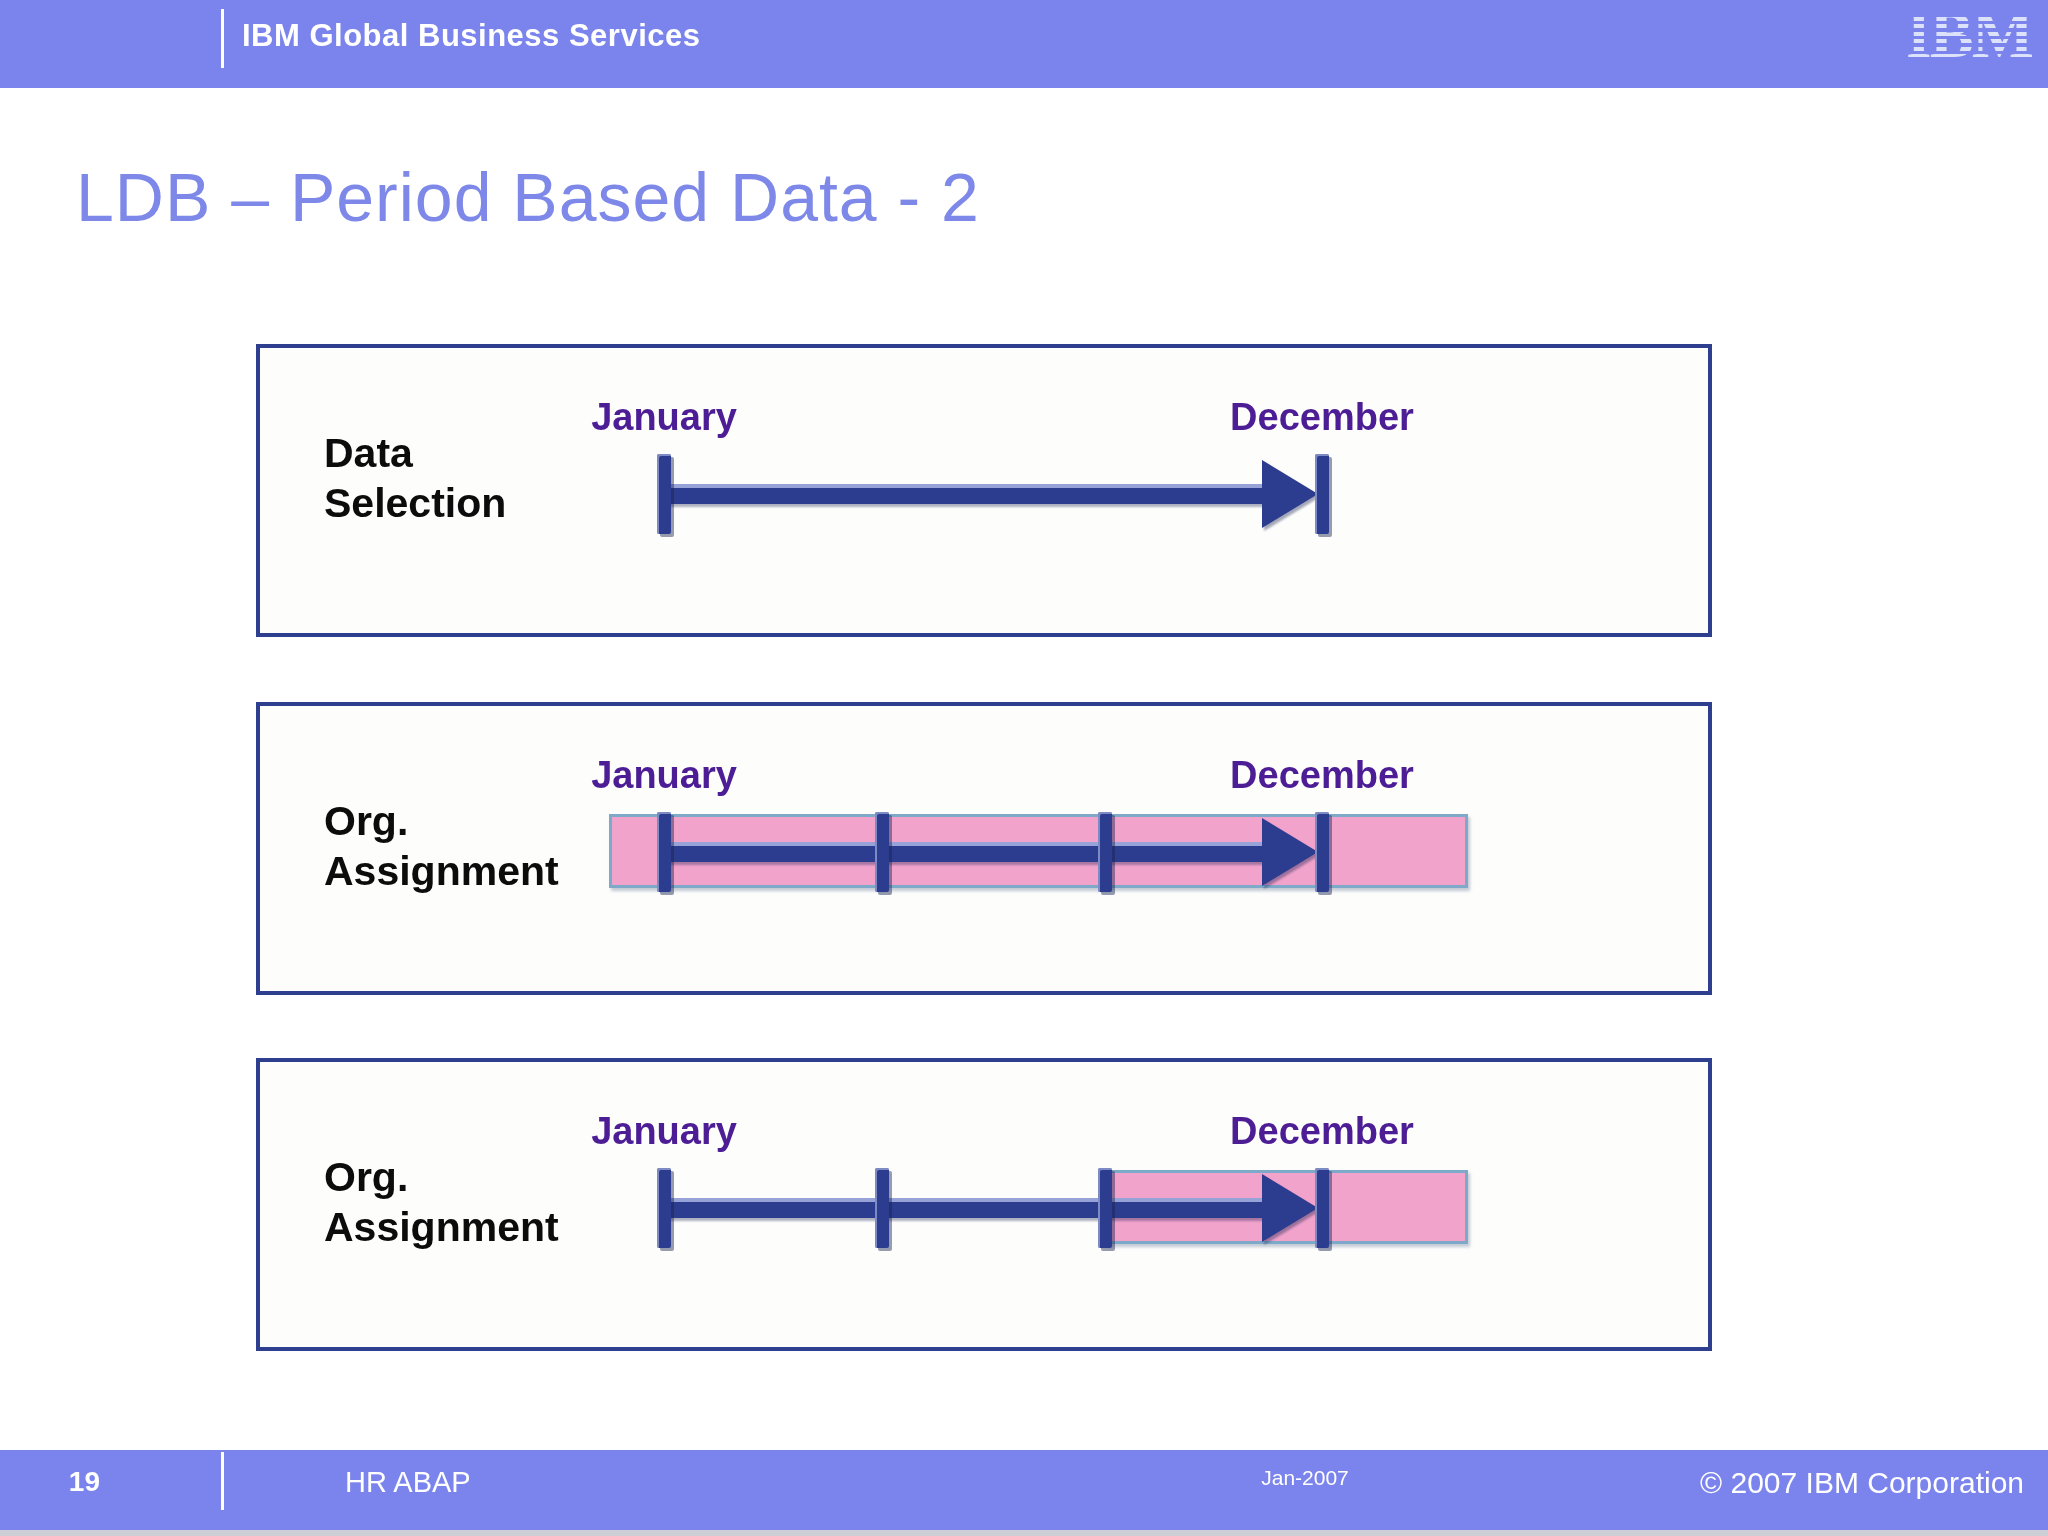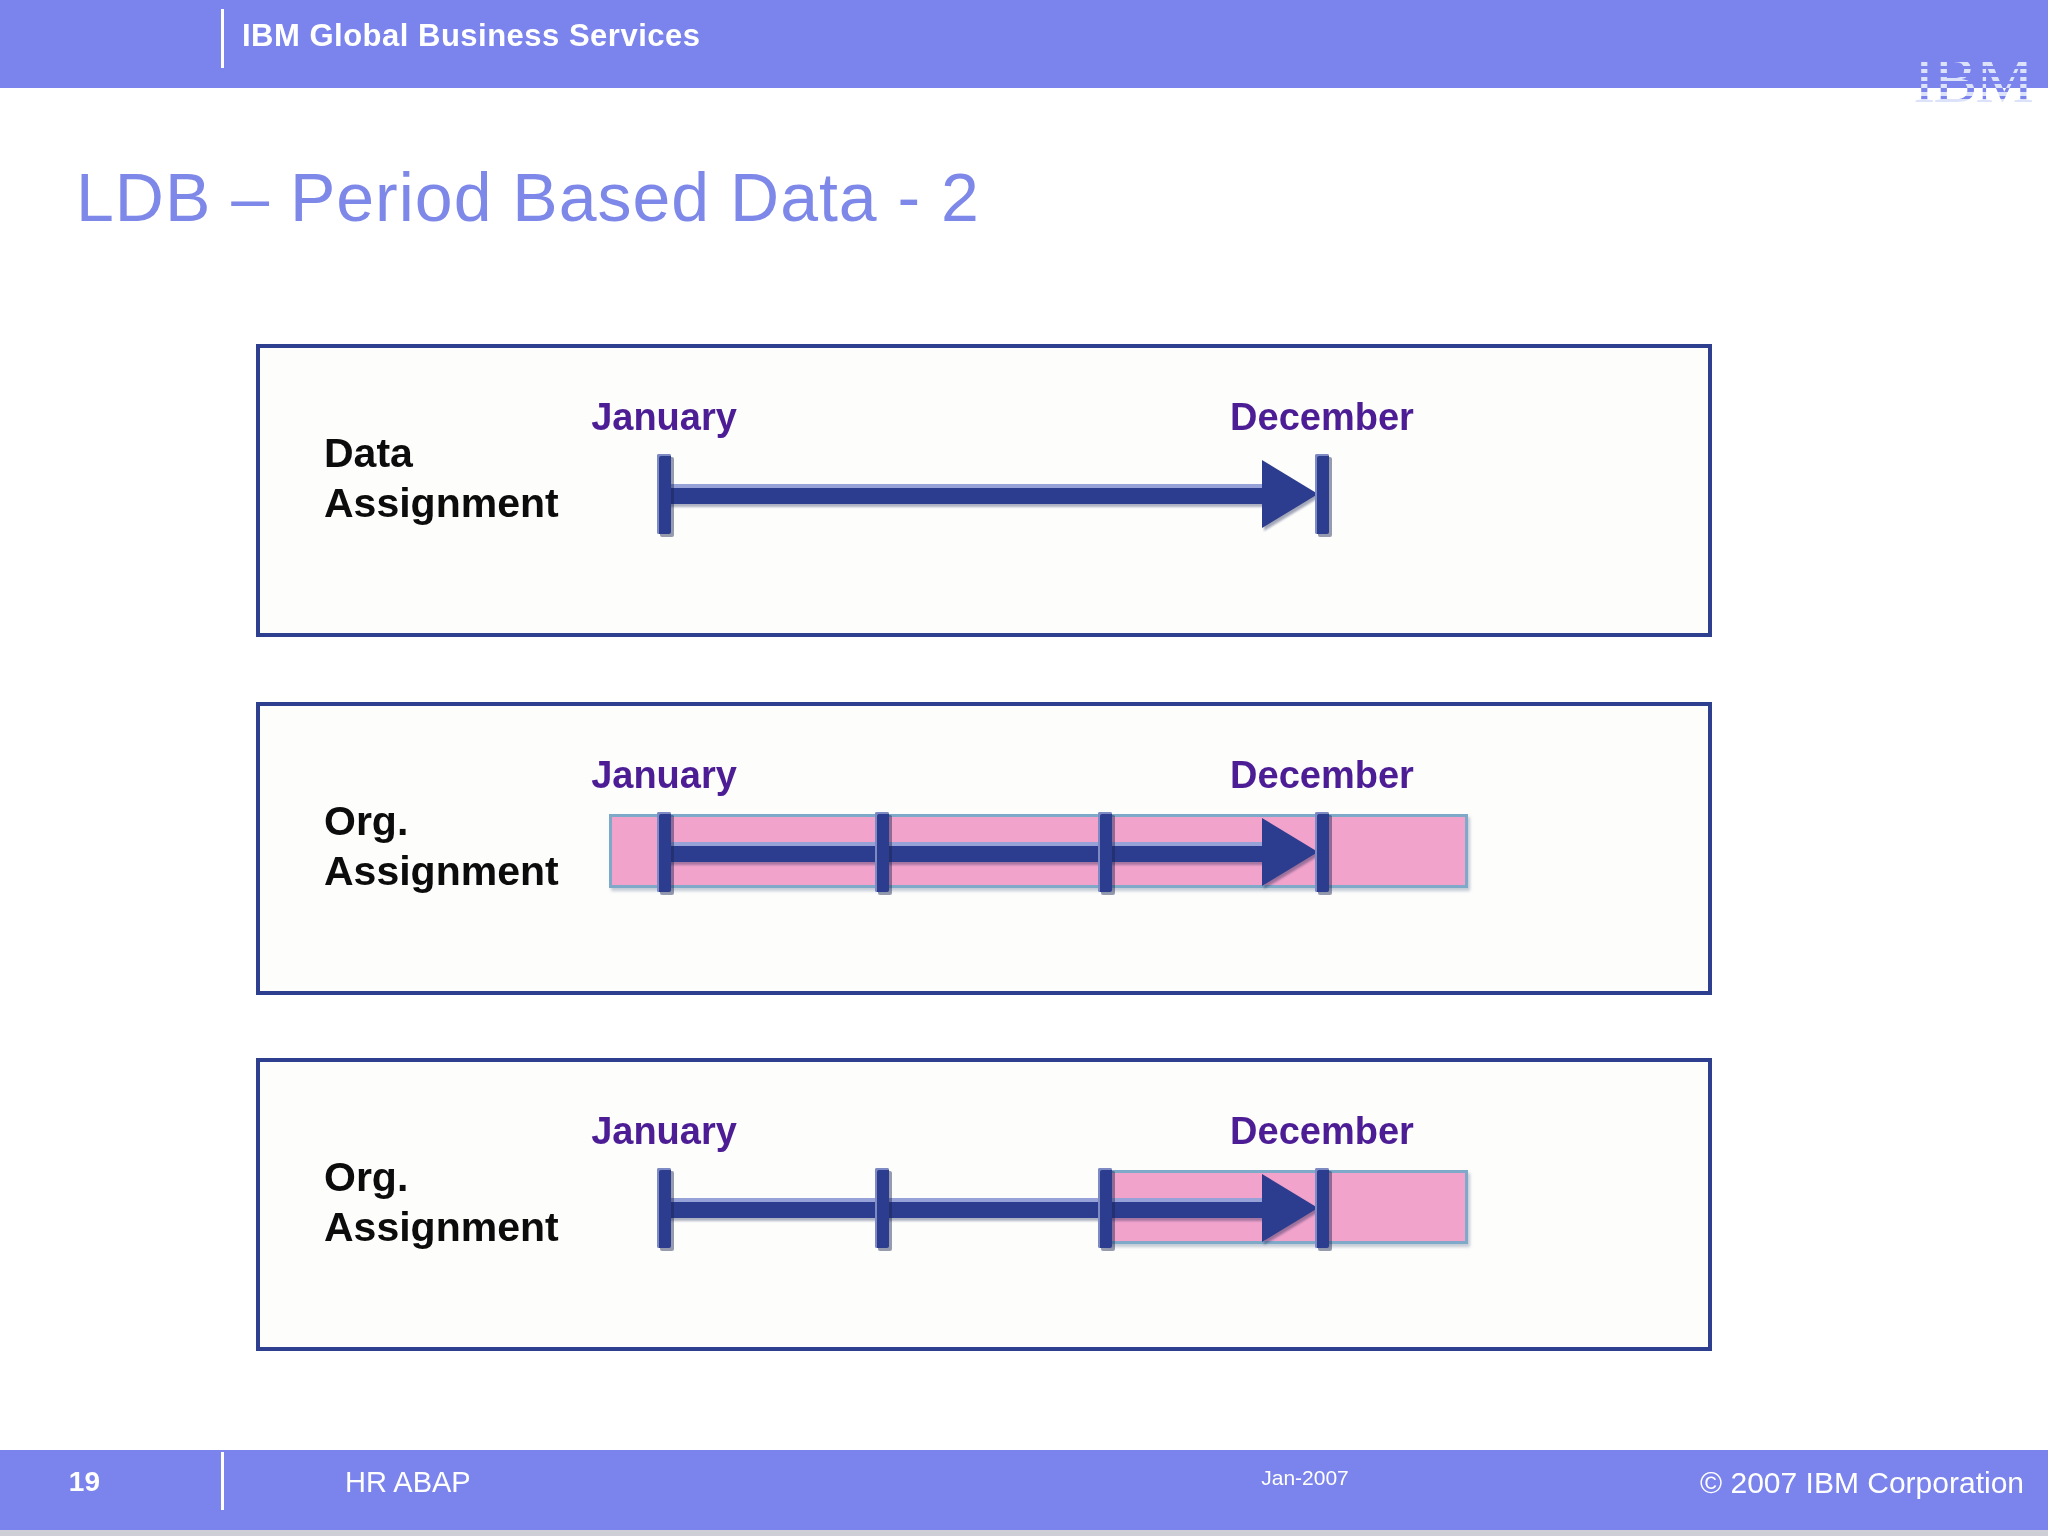--- a/index.html
+++ b/index.html
@@ -9,24 +9,24 @@
   }
   
   .header{position:absolute;top:0;left:0;width:2048px;height:88px;background:var(--accent);}
   .header-divider{position:absolute;left:221px;top:9px;width:3px;height:59px;background:#ffffff;}
   .header-title{
     position:absolute;left:242px;top:0;height:68px;line-height:72px;
     color:#ffffff;font-size:31px;font-weight:bold;letter-spacing:0.5px;white-space:nowrap;
   }
   .ibm-logo{
     position:absolute;right:16px;top:2px;
-    font-family:"Liberation Serif",serif;font-weight:normal;font-size:66px;line-height:66px;
+    font-family:"Liberation Serif",serif;font-weight:bold;font-size:66px;line-height:66px;
     letter-spacing:-2px;font-style:normal;
     background:repeating-linear-gradient(to bottom,var(--logo-stripe) 0px,var(--logo-stripe) 4px,var(--accent) 4px,var(--accent) 7.5px);
-    -webkit-background-clip:text;background-clip:text;color:transparent;margin-top:45px;
+    -webkit-background-clip:text;background-clip:text;color:transparent;
   }
   
   .slide-title{
     position:absolute;left:76px;top:158px;
     font-size:68px;color:var(--title-color);letter-spacing:1px;white-space:nowrap;
   }
   
   .panel{
     position:absolute;left:256px;width:1456px;height:293px;
     box-sizing:border-box;border:4px solid var(--border-navy);
@@ -93,21 +93,21 @@
   <div class="header">
     <div class="header-divider"></div>
     <div class="header-title">IBM Global Business Services</div>
     <div class="ibm-logo">IBM</div>
   </div>
 
   <div class="slide-title">LDB – Period Based Data - 2</div>
 
   <div class="panel panel-1">
     <div class="panel-label">Data
-Assignment</div>
+Selection</div>
     <div class="month-label" style="left:404px;">January</div>
     <div class="month-label" style="left:1062px;">December</div>
     <div class="timeline">
         <div class="tl-line" style="left: 404px; width: 602px;"></div>
         <div class="tl-arrowhead" style="left: 1002px;"></div>
         <div class="tl-tick" style="left: 404px;"></div>
         <div class="tl-tick" style="left: 1062px;"></div>
       </div>
   </div>
 

